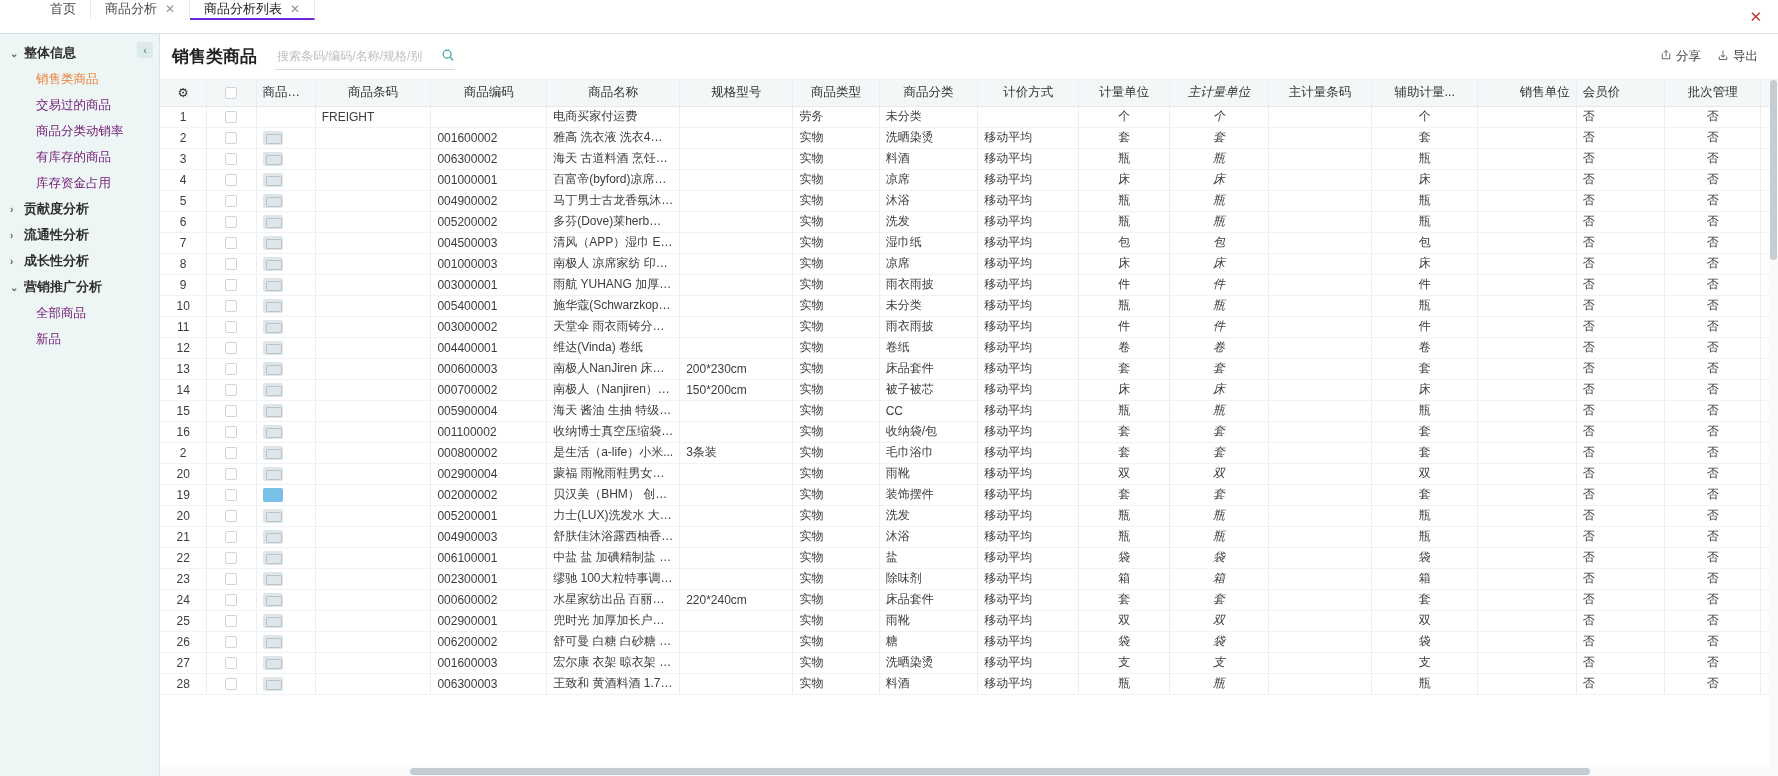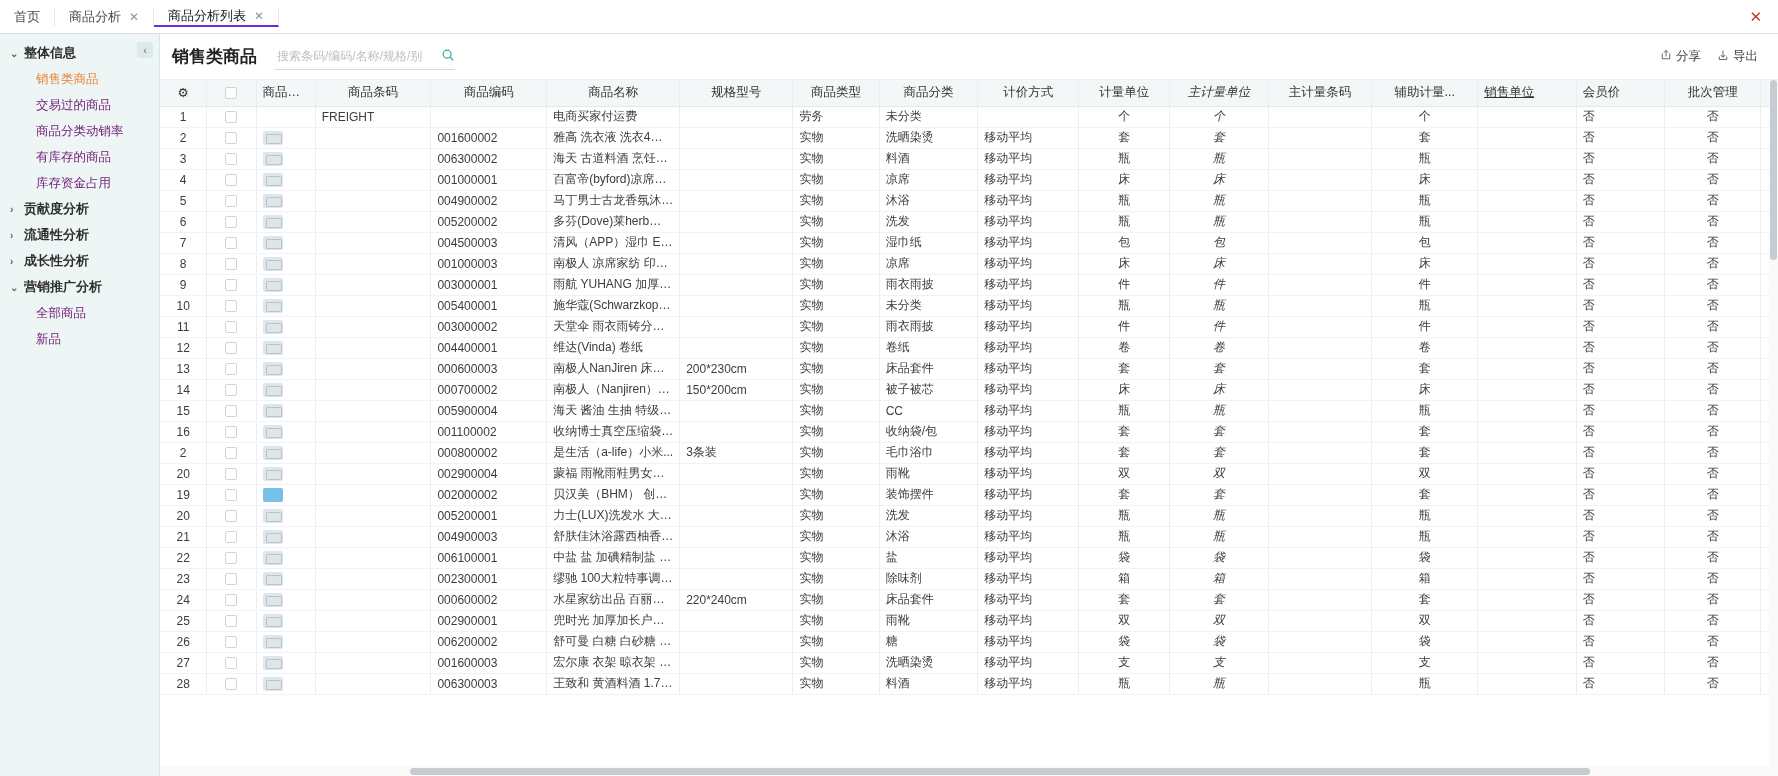--- a/index.html
+++ b/index.html
@@ -10,21 +10,21 @@
     font-family: "Liberation Sans", sans-serif;
     font-size: 12px;
     color: #333;
     background: #fff;
   }
   #app { width: 1778px; height: 776px; display: flex; flex-direction: column; position: relative; }
 
   
   .tabbar {
     height: 34px; background: #fff; border-bottom: 1px solid #dcdfe6;
-    display: flex; align-items: center; position: relative;
+    display: flex; align-items: flex-start; position: relative; padding-left: 36px;
   }
   .tab {
     display: flex; align-items: center; padding: 0 14px;
     font-size: 13px; color: #4a4a4a; border-right: 1px solid #e8e8e8;
     background: #fff; cursor: default; white-space: nowrap;
   }
   .tab.active { color: #1a1a1a; border-bottom: 2px solid #6d28d9; }
   .tab .close {
     margin-left: 8px; font-size: 12px; color: #909399; line-height: 1;
   }
@@ -99,21 +99,21 @@
   .c-num { width: 94px; }
   .c-name { width: 108px; }
   .c-spec { width: 92px; }
   .c-type { width: 70px; }
   .c-cat { width: 80px; }
   .c-price { width: 82px; }
   .c-unit { width: 74px; text-align: center; }
   .c-mainunit { width: 80px; text-align: center; font-style: italic; }
   .c-mainbar { width: 84px; text-align: center; }
   .c-auxunit { width: 86px; text-align: center; }
-  .c-saleunit { width: 80px; text-align: left; text-decoration: underline; }
+  .c-saleunit { width: 80px; text-align: right; }
   .c-member { width: 72px; text-align: left; }
   .c-batch { width: 78px; text-align: center; }
   .c-warranty { width: 80px; text-align: center; }
   .chk {
     width: 12px; height: 12px; border: 1px solid #cfd4d8; background: #fff;
     display: inline-block; border-radius: 2px; vertical-align: middle;
   }
   .imgbox {
     width: 20px; height: 14px; background: #dfe6ea; border-radius: 2px;
     display: inline-block; vertical-align: middle; position: relative;

